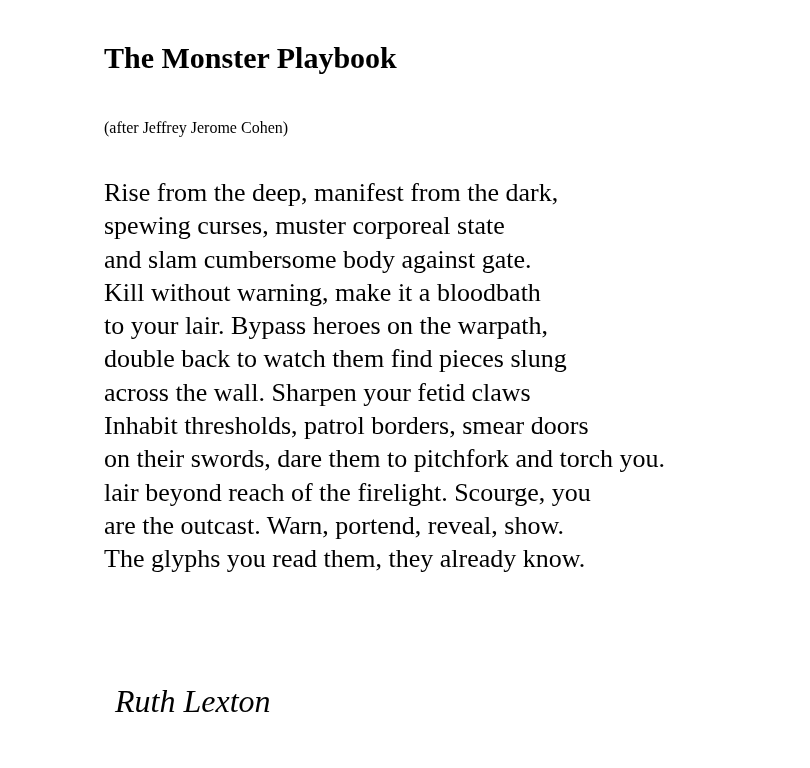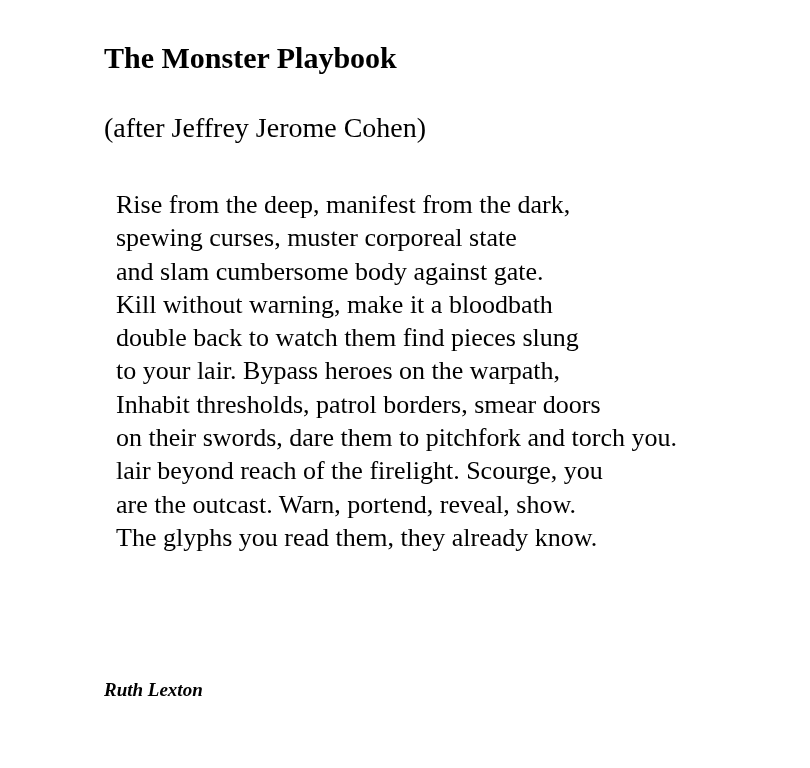--- a/index.html
+++ b/index.html
@@ -29,63 +29,64 @@
       font-size: 30px;
       font-weight: bold;
       line-height: 30px;
       white-space: nowrap;
     }
     .subtitle {
       position: absolute;
       top: 113px;
       left: 0;
       margin: 0;
-      font-size: 28px;
+      font-size: 16px;
       line-height: 30px;
       white-space: nowrap;
     }
     .poem {
       position: absolute;
       top: 176px;
       left: 0;
-      margin: 12px;
+      margin: 0;
       padding: 0;
       list-style: none;
     }
     .poem li {
       font-size: 26px;
       line-height: 33.3px;
       height: 33.3px;
       white-space: nowrap;
     }
     .author {
       position: absolute;
       top: 675px;
       left: 0;
-      margin: 0;
-      font-size: 19px;
-      font-weight: bold;
+      margin: 11px;
+      font-size: 32px;
+      font-weight: normal;
       font-style: italic;
       line-height: 30px;
       white-space: nowrap;
     }
   </style>
 </head>
 <body>
 
 <div class="page">
   <h1 class="title">The Monster Playbook</h1>
   <p class="subtitle">(after Jeffrey Jerome Cohen)</p>
   <ul class="poem">
     <li>Rise from the deep, manifest from the dark,</li>
     <li>spewing curses, muster corporeal state</li>
     <li>and slam cumbersome body against gate.</li>
     <li>Kill without warning, make it a bloodbath</li>
+    <li>to your lair. Bypass heroes on the warpath,</li>
     <li>double back to watch them find pieces slung</li>
-    <li>to your lair. Bypass heroes on the warpath,</li>
+    <li>across the wall. Sharpen your fetid claws</li>
     <li>Inhabit thresholds, patrol borders, smear doors</li>
     <li>on their swords, dare them to pitchfork and torch you.</li>
     <li>lair beyond reach of the firelight. Scourge, you</li>
     <li>are the outcast. Warn, portend, reveal, show.</li>
     <li>The glyphs you read them, they already know.</li>
   </ul>
   <p class="author">Ruth Lexton</p>
 </div>
 
 </body></html>

